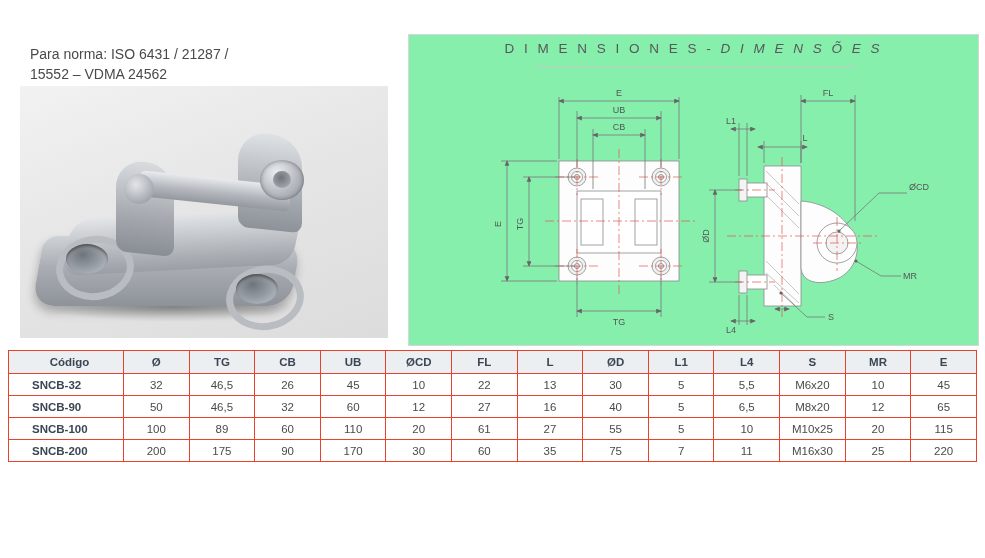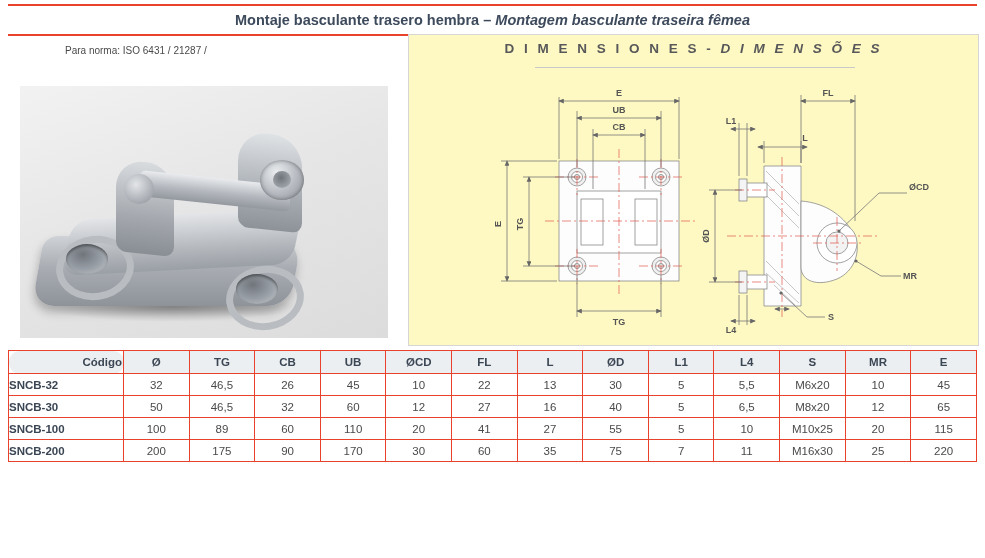--- a/index.html
+++ b/index.html
@@ -27,21 +27,21 @@
 
   
   .content{
     position:absolute;left:8px;top:34px;width:969px;height:310px;
   }
   .left-pane{
     position:absolute;left:0;top:0;width:392px;height:310px;
   }
   .norma{
     position:absolute;left:22px;top:10px;width:250px;
-    font-size:10px;color:#4a4a4a;line-height:1.45;margin-left:35px;
+    font-size:14px;color:#4a4a4a;line-height:1.45;
   }
   .photo-box{
     position:absolute;left:12px;top:52px;width:368px;height:252px;
     background:linear-gradient(160deg,#f2f2f2 0%,#e6e6e6 45%,#dcdcdc 100%);
     overflow:hidden;
   }
   
   .bracket{position:absolute;left:0;top:0;width:368px;height:252px;}
   .b-base{
     position:absolute;left:18px;top:150px;width:258px;height:70px;
@@ -103,21 +103,21 @@
     background:radial-gradient(circle at 40% 35%, #e3e5e8 0%, #aeb2b8 60%, #8a8e95 100%);
   }
   .b-shadow{
     position:absolute;left:26px;top:206px;width:252px;height:30px;
     background:radial-gradient(ellipse at center, rgba(0,0,0,.25) 0%, rgba(0,0,0,0) 70%);
     transform:skewX(-12deg);
   }
 
   .right-pane{
     position:absolute;left:400px;top:0;width:569px;height:310px;
-    border:1px solid #d6d6d6;background:#fef9c3;font-weight:bold;
+    border:1px solid #d6d6d6;background:#86efac;
   }
   .dim-header{
     position:absolute;left:0;top:6px;width:100%;text-align:center;
     font-size:13.5px;color:#58585a;letter-spacing:3px;
   }
   .dim-header .pt{font-style:italic;}
   .dim-underline{
     position:absolute;left:126px;top:32px;width:320px;height:1px;background:#c9c9c9;
   }
   .dim-svg{position:absolute;left:0;top:36px;}
@@ -125,45 +125,41 @@
   
   .table-wrap{
     position:absolute;left:8px;top:350px;width:969px;
   }
   table{border-collapse:collapse;width:969px;table-layout:fixed;}
   thead th{
     background:#eceff1;color:#3b4654;font-size:11.5px;font-weight:bold;
     border:1px solid #e8412c;
     height:20px;text-align:center;
   }
-  thead th.first{text-align:right;padding-left:8px;width:105px;border-radius:11px;}
+  thead th.first{text-align:center;padding-left:8px;width:105px;}
   tbody td{
     border:1px solid #e8412c;
     font-size:11.5px;color:#4a4a4a;text-align:center;height:19px;
   }
   tbody td.code{
-    text-align:left;padding-left:0;font-weight:bold;color:#3b4654;
+    text-align:left;padding-left:23px;font-weight:bold;color:#3b4654;
   }
 </style>
 </head>
 <body>
 
 <div class="page">
 
-  <div class="title-bar">
-    <div class="title-text">
-      <span>Montaje basculante trasero hembra</span><span> – </span><span class="pt">Montagem basculante traseira fêmea</span>
-    </div>
-  </div>
 
   <div class="content">
 
     <div class="left-pane">
       <div class="norma">
         <div>Para norma: ISO 6431 / 21287 /</div>
+        <div>15552 – VDMA 24562</div>
       </div>
 
       <div class="photo-box">
         <div class="bracket">
           <div class="b-shadow"></div>
           <div class="b-base"></div>
           <div class="b-base2"></div>
           <div class="b-ring r1"></div>
           <div class="b-ring r2"></div>
           <div class="b-hole h1"></div>
@@ -367,21 +363,21 @@
             <td>22</td>
             <td>13</td>
             <td>30</td>
             <td>5</td>
             <td>5,5</td>
             <td>M6x20</td>
             <td>10</td>
             <td>45</td>
           </tr>
           <tr>
-            <td class="code">SNCB-30</td>
+            <td class="code">SNCB-90</td>
             <td>50</td>
             <td>46,5</td>
             <td>32</td>
             <td>60</td>
             <td>12</td>
             <td>27</td>
             <td>16</td>
             <td>40</td>
             <td>5</td>
             <td>6,5</td>
@@ -389,21 +385,21 @@
             <td>12</td>
             <td>65</td>
           </tr>
           <tr>
             <td class="code">SNCB-100</td>
             <td>100</td>
             <td>89</td>
             <td>60</td>
             <td>110</td>
             <td>20</td>
-            <td>41</td>
+            <td>61</td>
             <td>27</td>
             <td>55</td>
             <td>5</td>
             <td>10</td>
             <td>M10x25</td>
             <td>20</td>
             <td>115</td>
           </tr>
           <tr>
             <td class="code">SNCB-200</td>

